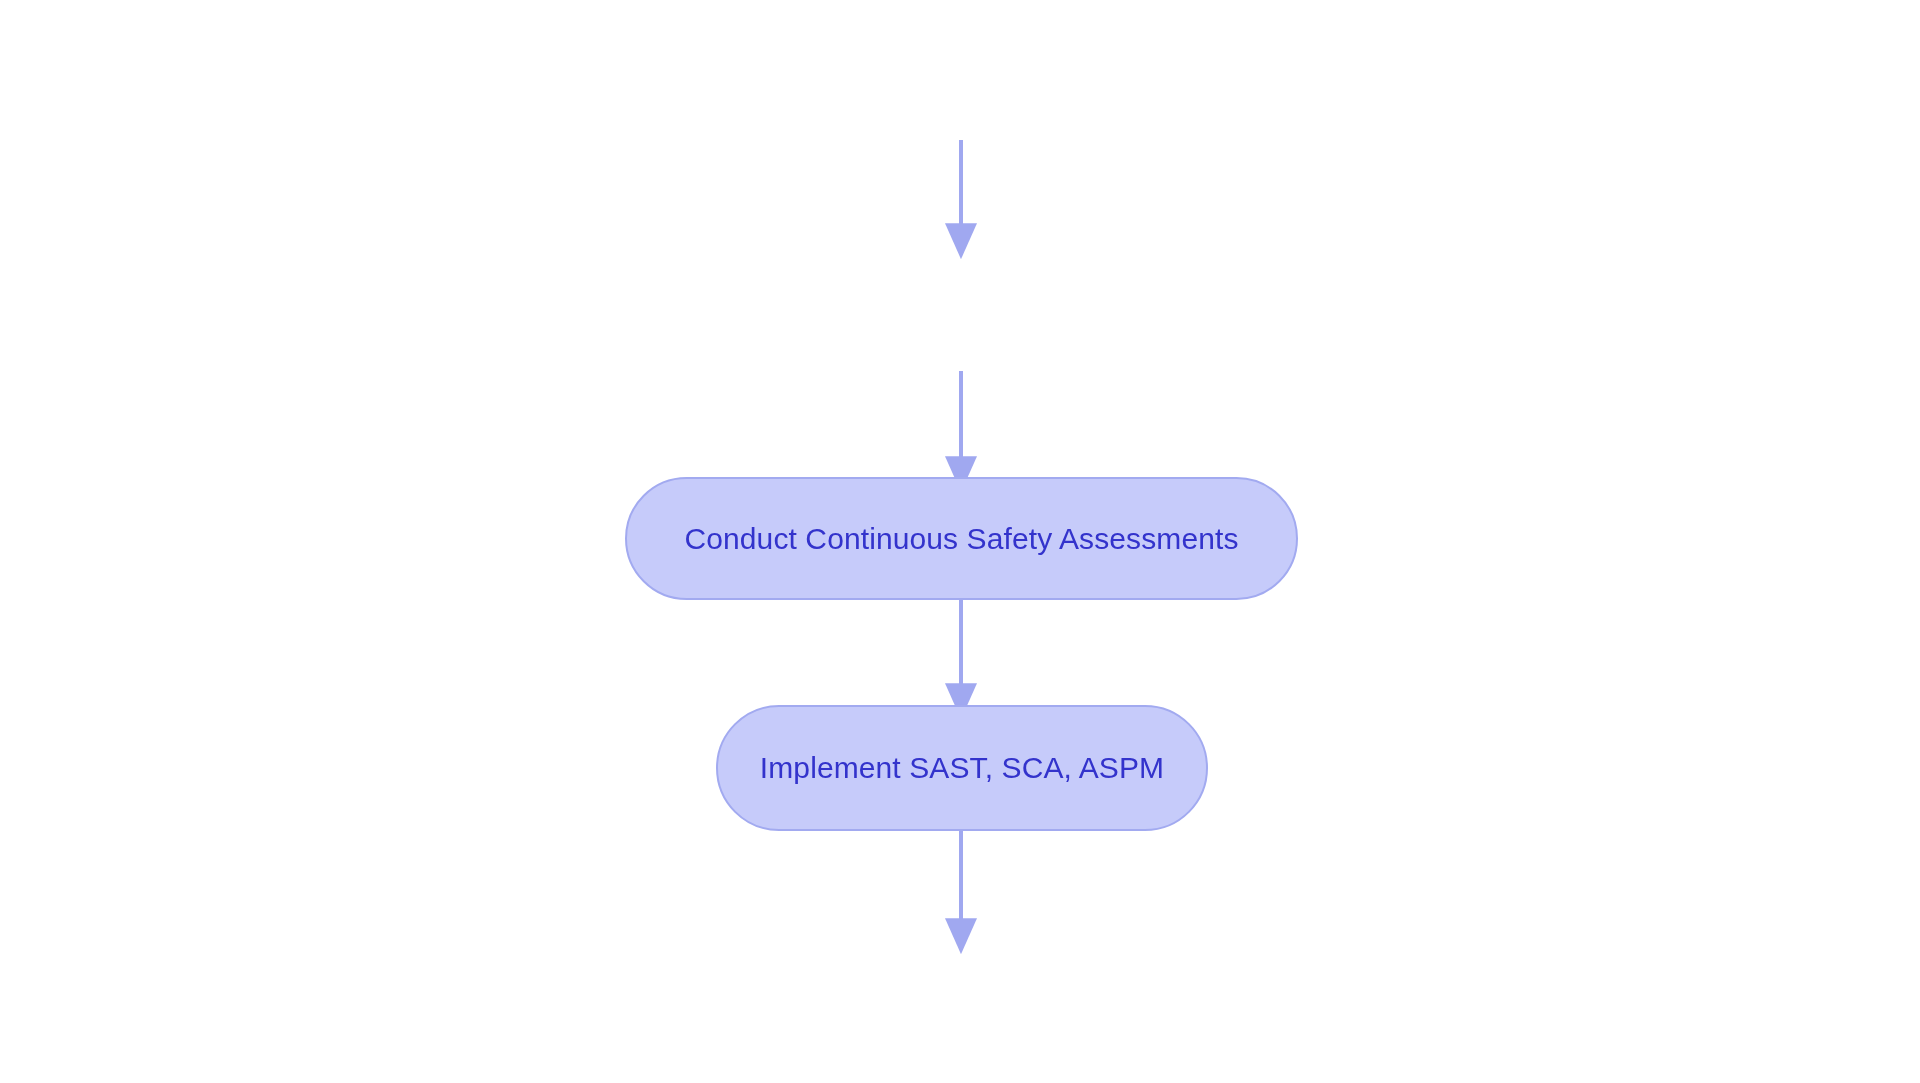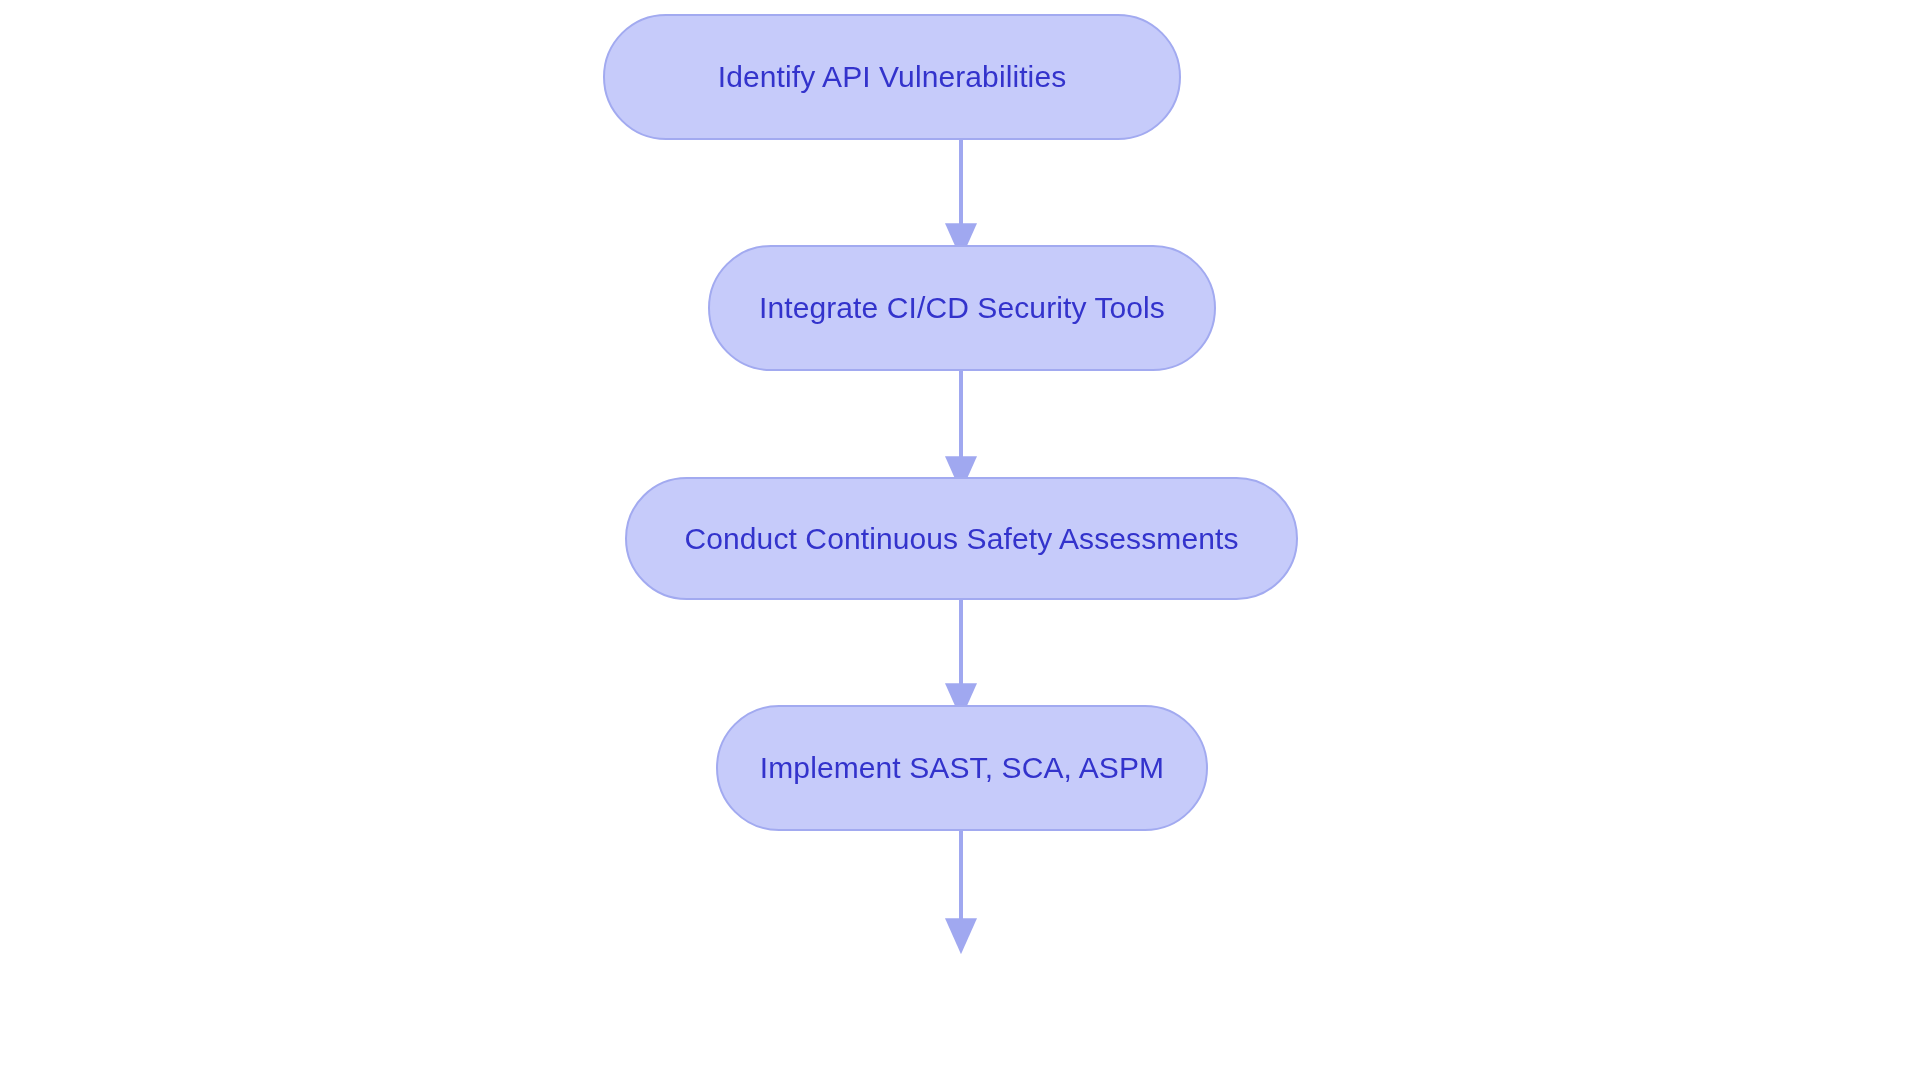--- a/index.html
+++ b/index.html
@@ -68,27 +68,21 @@
     </defs>
 
     <g stroke="#a0a8f0" stroke-width="4" fill="none" marker-end="url(#arrowhead)">
       <line x1="961" y1="140" x2="961" y2="228"></line>
       <line x1="961" y1="371" x2="961" y2="461"></line>
       <line x1="961" y1="600" x2="961" y2="688"></line>
       <line x1="961" y1="831" x2="961" y2="923"></line>
     </g>
   </svg>
 
-  <div class="node" id="node-0" style="background: rgb(198, 203, 250); border-color: rgb(162, 170, 240); color: rgb(51, 51, 204);">
-    <span class="node-label">Identify API Vulnerabilities</span>
-  </div>
 
-  <div class="node" id="node-1" style="background: rgb(198, 203, 250); border-color: rgb(162, 170, 240); color: rgb(51, 51, 204);">
-    <span class="node-label">Integrate CI/CD Security Tools</span>
-  </div>
 
   <div class="node" id="node-3" style="background: rgb(198, 203, 250); border-color: rgb(162, 170, 240); color: rgb(51, 51, 204);">
     <span class="node-label">Implement SAST, SCA, ASPM</span>
   </div>
 
   <div class="node" id="node-2" style="background: rgb(198, 203, 250); border-color: rgb(162, 170, 240); color: rgb(51, 51, 204);">
     <span class="node-label">Conduct Continuous Safety Assessments</span>
   </div>
 
 

